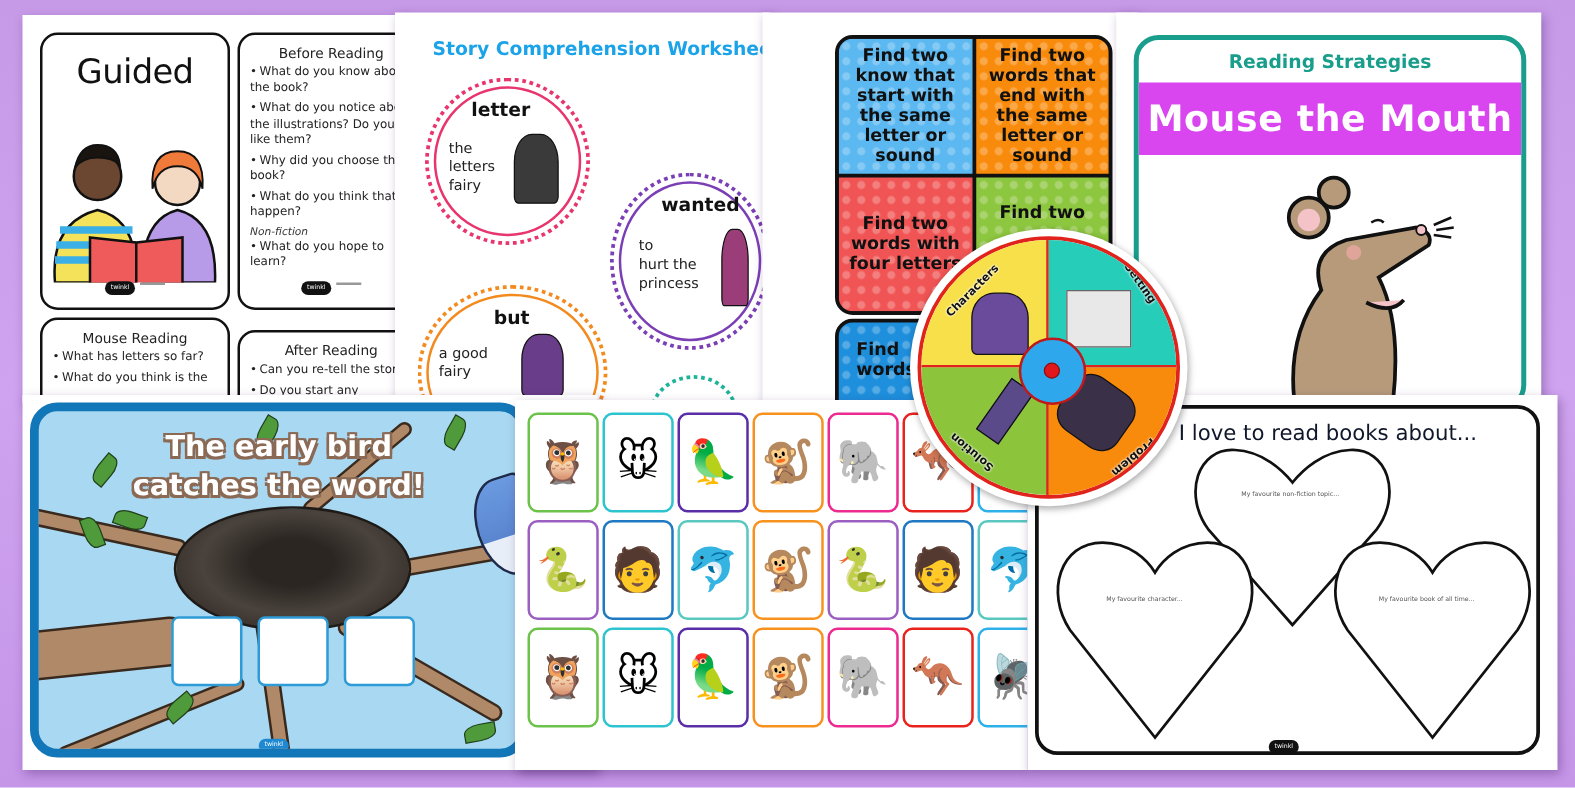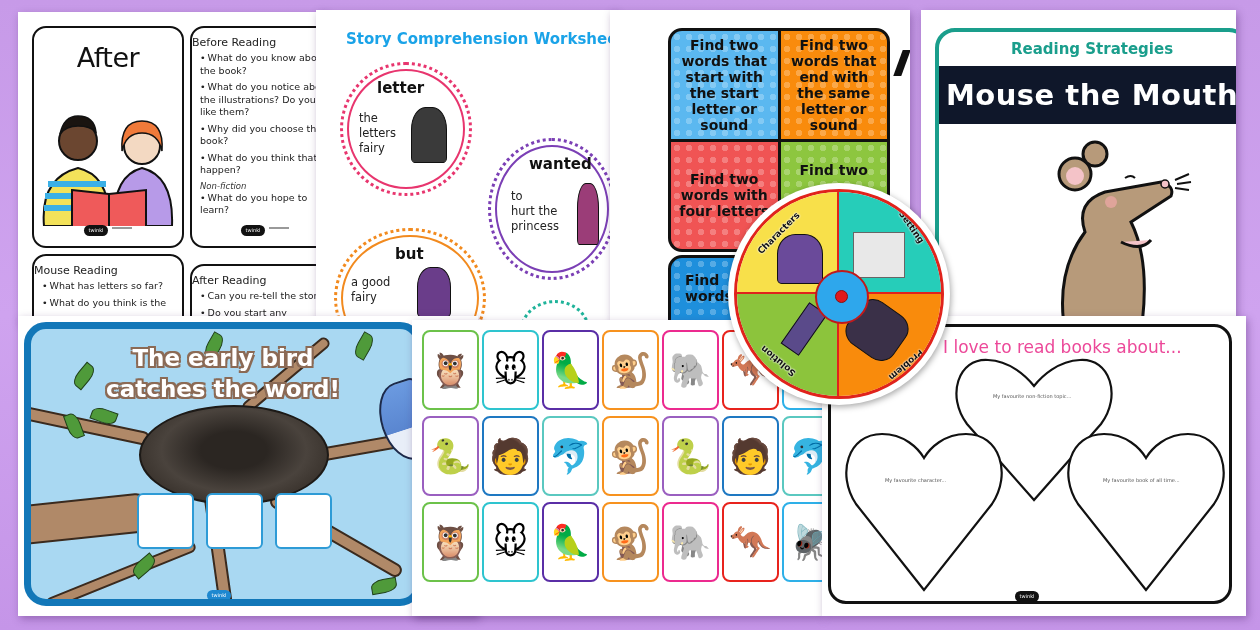--- a/index.html
+++ b/index.html
@@ -14,21 +14,21 @@
       background: #fff;
       box-shadow: 2px 3px 8px rgba(60,20,90,0.35);
       overflow: hidden;
     }
     
     #s1 { left: 18px; top: 12px; width: 308px; height: 310px; }
     .gr-card {
       position: absolute; border: 2.5px solid #111; border-radius: 14px; background: #fff; overflow: hidden;
     }
     .gr-title { font-family: "DejaVu Sans", sans-serif; font-size: 27px; line-height: 28px; text-align: center; color: #111; margin-top: 16px; letter-spacing: -0.5px;}
-    .q-head { font-size: 11px; text-align: left; margin-top: 8px; color: #222; }
+    .q-head { font-size: 11px; text-align: center; margin-top: 8px; color: #222; }
     .q-list { list-style: none; font-size: 9.5px; line-height: 12.5px; padding: 3px 6px 0 8px; color: #222; }
     .q-list li { margin-bottom: 4px; white-space: normal; }
     .q-list li::before { content: "•"; margin-right: 2px; }
     .q-sub { font-size: 8.5px; font-style: italic; padding-left: 8px; color: #333; }
     .twinkl-logo { display: inline-block; width: 24px; height: 11px; background: #111; border-radius: 6px; color: #fff; font-size: 5px; text-align: center; line-height: 11px; }
     .logo-row { position: absolute; bottom: 10px; left: 0; right: 0; text-align: center; }
     .logo-row .txt { display: inline-block; width: 20px; height: 2px; background: #999; vertical-align: middle; margin-left: 4px;}
 
     
     #s2 { left: 316px; top: 10px; width: 300px; height: 310px; }
@@ -41,62 +41,62 @@
 
     
     #s3 { left: 610px; top: 10px; width: 300px; height: 310px; }
     .fw-grid { position: absolute; left: 58px; top: 18px; width: 222px; height: 224px; border: 3px solid #111; border-radius: 14px; overflow: hidden; display: grid; grid-template-columns: 1fr 1fr; grid-template-rows: 1fr 1fr; gap: 3px; background: #111; }
     .fw-cell { display: flex; align-items: center; justify-content: center; text-align: center; font-size: 14px; font-weight: bold; line-height: 16px; color: #111; padding: 4px;
       background-image: radial-gradient(rgba(255,255,255,0.25) 3px, transparent 3.5px); background-size: 12px 12px; }
     .fw-extra { position: absolute; left: 58px; top: 245px; width: 110px; height: 80px; border: 3px solid #111; border-radius: 14px; background-color: #1e8fdc;
       background-image: radial-gradient(rgba(255,255,255,0.25) 3px, transparent 3.5px); background-size: 12px 12px; font-size: 14px; font-weight: bold; line-height: 16px; padding: 14px 0 0 14px; color:#111;}
 
     
-    #s4 { left: 921px; top: 10px; width: 315px; height: 310px; }
+    #s4 { left: 893px; top: 10px; width: 340px; height: 310px; }
     .mm-frame { position: absolute; left: 14px; top: 18px; width: 314px; height: 300px; border: 4px solid #1a9e8c; border-radius: 20px; background: #fff; overflow: hidden; }
     .mm-sub { text-align: center; font-size: 15px; font-weight: bold; color: #1a9e8c; margin-top: 8px; height: 26px; }
-    .mm-band { background: #0f172a; color: #fff; font-size: 29px; font-weight: bold; text-align: center; height: 58px; line-height: 58px; letter-spacing: 0.5px; white-space: nowrap; }
+    .mm-band { background: #d946ef; color: #fff; font-size: 29px; font-weight: bold; text-align: center; height: 58px; line-height: 58px; letter-spacing: 0.5px; white-space: nowrap; }
 
     
     #s5 { left: 18px; top: 316px; width: 460px; height: 300px; }
     .eb-frame { position: absolute; left: 6px; top: 6px; width: 398px; height: 284px; border: 7px solid #1277b8; border-radius: 22px; background: #a9d8f2; overflow: hidden; }
     .eb-title { position: absolute; left: 0; right: 0; top: 14px; text-align: center; font-size: 23px; font-weight: bold; line-height: 31px; color: #fff;
       text-shadow: -2px -2px 0 #8b6a55, 2px -2px 0 #8b6a55, -2px 2px 0 #8b6a55, 2px 2px 0 #8b6a55, 0 2px 0 #8b6a55, 0 -2px 0 #8b6a55; }
     .branch { position: absolute; background: #b08968; border: 2px solid #3a2a1e; border-radius: 14px; }
     .leaf { position: absolute; width: 26px; height: 14px; background: #4f9a3a; border: 1.5px solid #20401a; border-radius: 50% 0; }
     .nest { position: absolute; left: 108px; top: 76px; width: 190px; height: 100px; border-radius: 50%; background: radial-gradient(ellipse at 50% 45%, #2b2622 25%, #4a433d 55%, #3a332d 75%); border: 2px solid #1d1a17; }
     .letter-box { position: absolute; top: 164px; width: 57px; height: 56px; background: #fff; border: 2px solid #2e9bd6; border-radius: 6px; }
     .bird { position: absolute; left: 350px; top: 52px; width: 50px; height: 80px; background: linear-gradient(180deg, #6b9ae0 0%, #5a86d0 60%, #e8eef8 61%); border-radius: 50% 20% 50% 50%; border: 2px solid #1d2a4a; transform: rotate(-18deg); }
 
     
     #s6 { left: 412px; top: 320px; width: 410px; height: 296px; }
     .ac-grid { position: absolute; left: 10px; top: 10px; display: grid; grid-template-columns: repeat(7, 57px); grid-template-rows: repeat(3, 80px); column-gap: 3px; row-gap: 6px; }
     .ac-card { border: 2.5px solid; border-radius: 8px; background: #fff; display: flex; align-items: center; justify-content: center; font-size: 34px; line-height: 1; }
 
     
     #s7 { left: 822px; top: 316px; width: 424px; height: 300px; }
     .lr-frame { position: absolute; left: 6px; top: 8px; width: 404px; height: 280px; border: 3.5px solid #111; border-radius: 18px; background: #fff; }
-    .lr-title { position: absolute; left: 112px; top: 10px; font-size: 17px; color: #ec4899; white-space: nowrap; }
+    .lr-title { position: absolute; left: 112px; top: 10px; font-size: 17px; color: #0f172a; white-space: nowrap; }
     .heart-label { position: absolute; font-size: 5px; color: #555; white-space: nowrap; }
 
     
     #spinner { position: absolute; left: 728px; top: 183px; width: 222px; height: 222px; border-radius: 50%; background: #fff; box-shadow: 1px 2px 6px rgba(0,0,0,0.35); }
     .sp-wheel { position: absolute; left: 6px; top: 6px; width: 210px; height: 210px; border-radius: 50%; border: 3px solid #e0231c; overflow: hidden; }
     .sp-q { position: absolute; width: 50%; height: 50%; }
     .sp-label { position: absolute; font-size: 9px; font-weight: bold; color: #111; text-shadow: 0 0 2px #fff, 0 0 2px #fff; white-space: nowrap; }
     .sp-hub { position: absolute; left: 78px; top: 78px; width: 54px; height: 54px; border-radius: 50%; background: #2ea7ec; border: 2.5px solid #c0191b; }
     .sp-dot { position: absolute; left: 18px; top: 18px; width: 13px; height: 13px; border-radius: 50%; background: #e0181b; border: 1px solid #8a1010; }
   </style>
 </head>
 <body>
 
 <div class="sheet" id="s1">
   <div class="gr-card" style="left:14px; top:14px; width:152px; height:222px;">
     <div class="gr-title">
-      <div>After</div>
+      <div>Guided</div>
     </div>
     <svg width="146" height="120" viewBox="0 0 146 120" style="position:absolute; left:2px; top:78px;">
 
       <circle cx="42" cy="35" r="19" fill="#6b4630" stroke="#111" stroke-width="2"></circle>
       <path d="M24 28 q4 -18 18 -18 q16 0 18 16 q-6 -6 -18 -6 q-12 0 -18 8z" fill="#1a1410" stroke="#111" stroke-width="1.5"></path>
       <path d="M8 120 q-4 -48 34 -58 q34 8 30 58z" fill="#f3e25a" stroke="#111" stroke-width="2"></path>
       <path d="M12 78 h58 M9 90 h64 M8 102 h66" stroke="#3bb0e6" stroke-width="6"></path>
 
       <circle cx="106" cy="40" r="18" fill="#f3d9c2" stroke="#111" stroke-width="2"></circle>
       <path d="M86 45 q-2 -30 20 -30 q22 0 20 30 q-4 -18 -20 -18 q-16 0 -20 18z" fill="#f07a3a" stroke="#111" stroke-width="1.5"></path>
@@ -173,21 +173,21 @@
       <div>fairy</div>
     </div>
     <div class="figure" style="left:80px; top:36px; width:34px; height:50px; background:#6a3d8a; border:1.5px solid #111;"></div>
   </div>
 
   <div class="wreath" style="left:204px; top:290px; width:70px; height:60px; border-color:#1fb39a;"></div>
 </div>
 
 <div class="sheet" id="s3">
   <div class="fw-grid">
-    <div class="fw-cell" style="background-color:#5bb8f0;">Find two words that start with the start letter or sound</div>
+    <div class="fw-cell" style="background-color:#5bb8f0;">Find two know that start with the same letter or sound</div>
     <div class="fw-cell" style="background-color:#f98b0c;">Find two words that end with the same letter or sound</div>
     <div class="fw-cell" style="background-color:#f05454;">Find two words with four letters</div>
     <div class="fw-cell" style="background-color:#8dc63f; align-items:flex-start; padding-top:20px;">Find two</div>
   </div>
   <div class="fw-extra">
     <div>Find</div>
     <div>words</div>
   </div>
   <div style="position:absolute; left:288px; top:40px; width:8px; height:26px; background:#111; transform:skewX(-20deg);"></div>
 </div>

